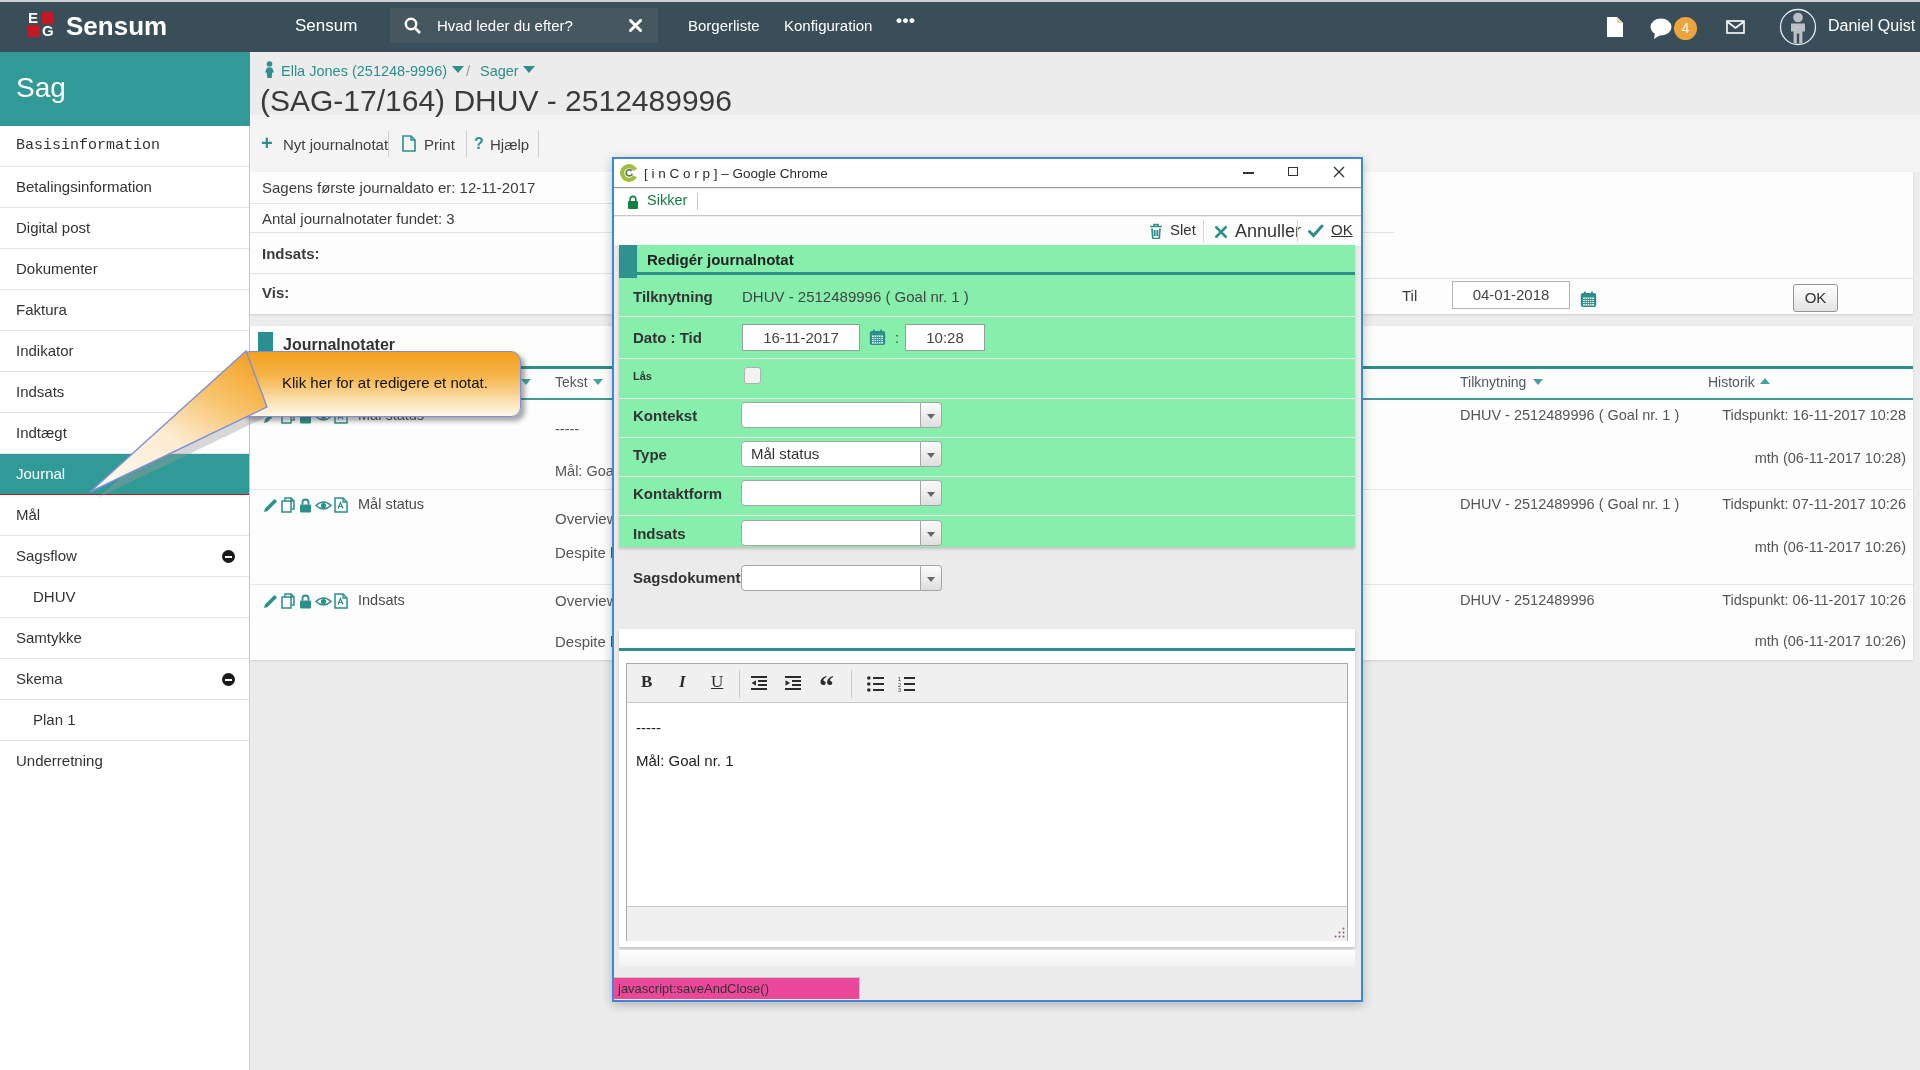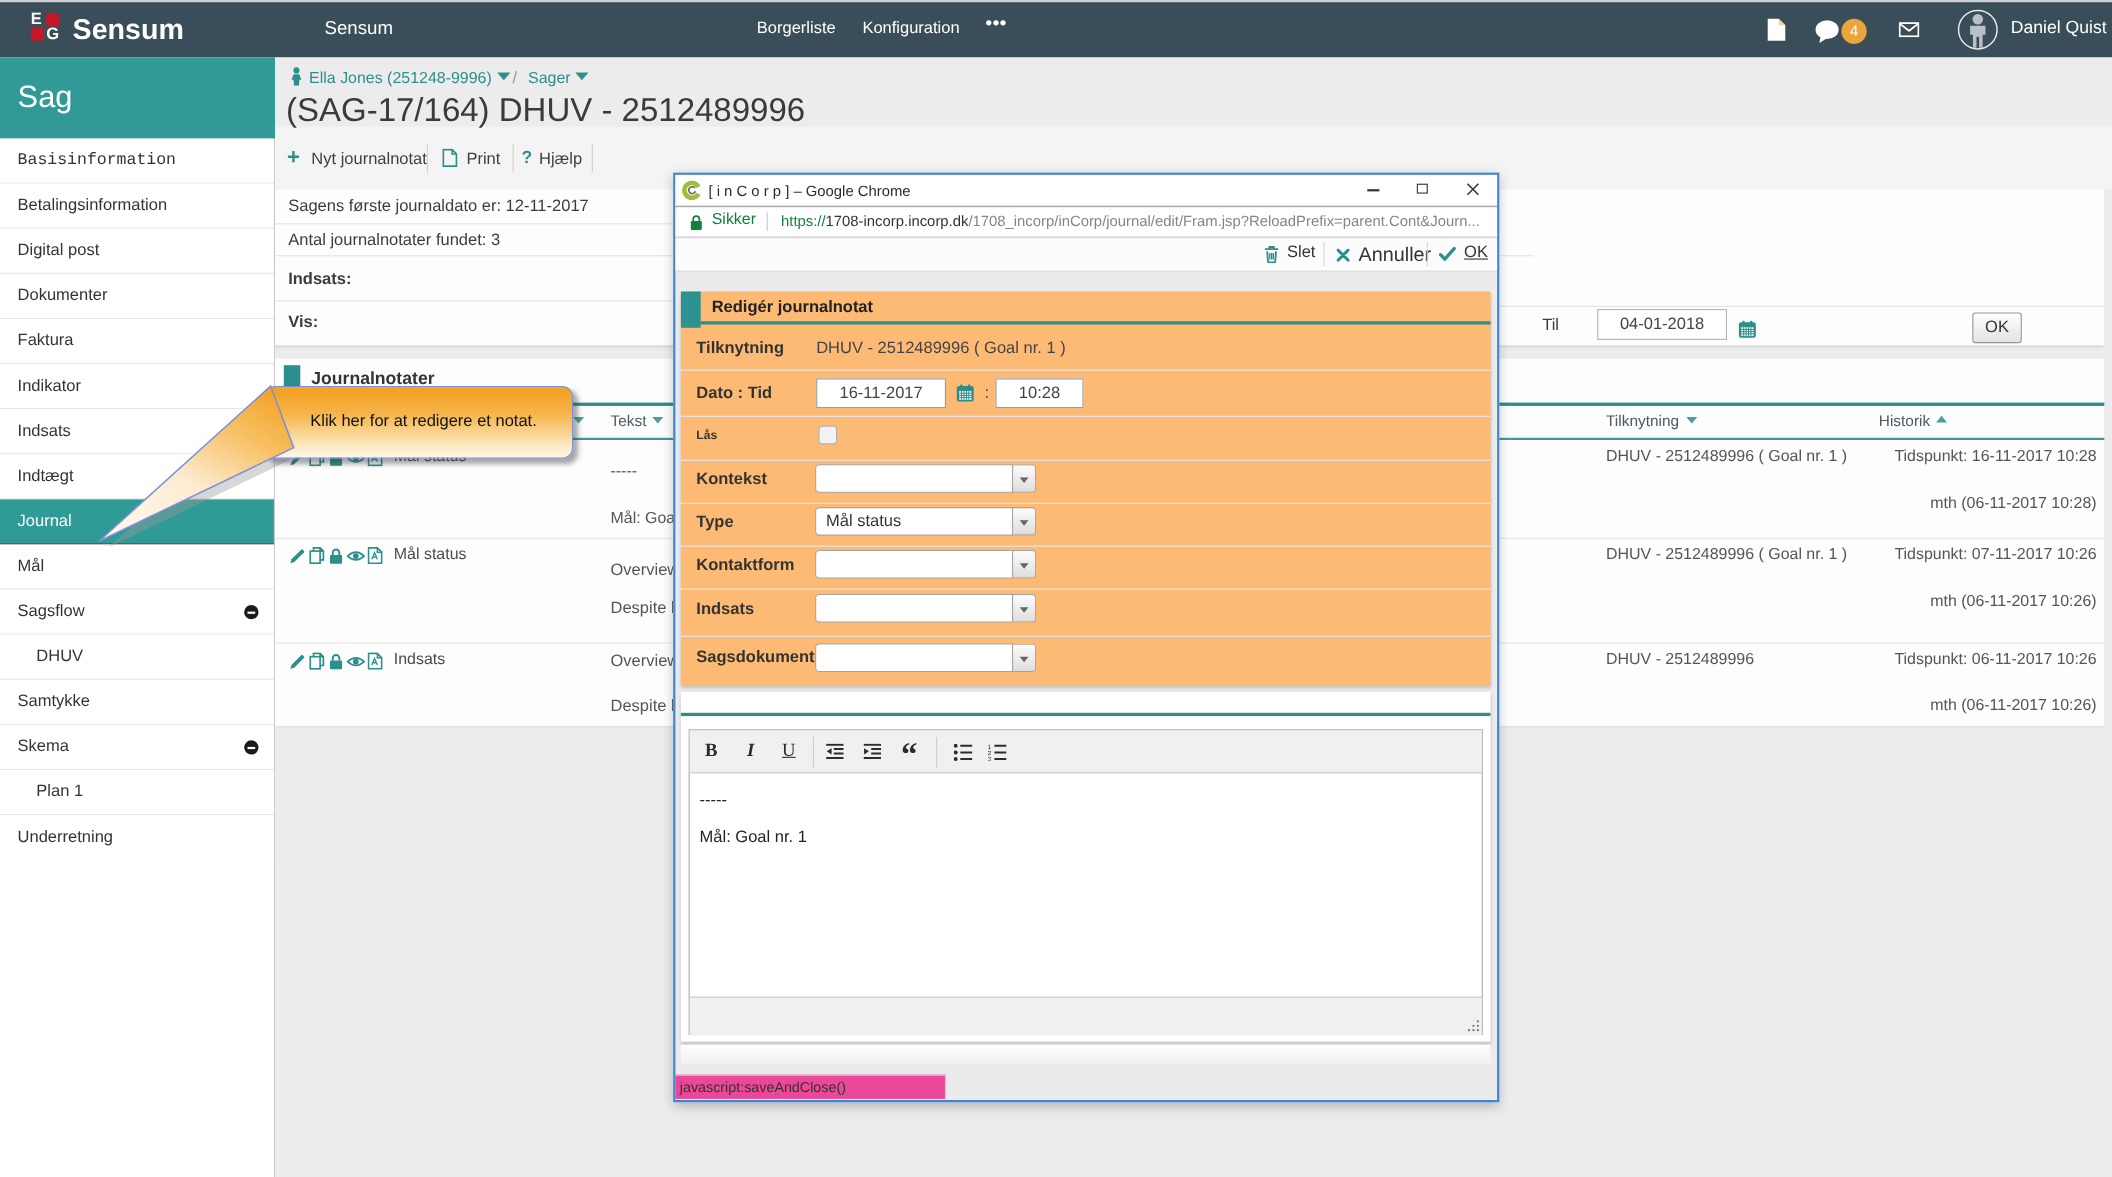--- a/index.html
+++ b/index.html
@@ -18,20 +18,30 @@
 <div class="abs" style="left:0;top:2px;width:1920px;height:50px;background:#394e58;">
 
   <div class="abs" style="left:28px;top:9px;width:12px;height:12px;color:#fff;font-weight:bold;font-size:15px;line-height:14px;">E</div>
   <div class="abs" style="left:42px;top:10px;width:12px;height:12px;background:#c41924;"></div>
   <div class="abs" style="left:28px;top:23px;width:12px;height:12px;background:#c41924;"></div>
   <div class="abs" style="left:42px;top:22px;width:12px;height:12px;color:#fff;font-weight:bold;font-size:15px;line-height:14px;">G</div>
   <div class="abs" style="left:66px;top:9px;font-size:26px;font-weight:bold;color:#fff;">Sensum</div>
 
   <div class="abs" style="left:295px;top:14px;font-size:17px;color:#fff;">Sensum</div>
 
+  <div class="abs" style="left:390px;top:6px;width:268px;height:35px;background:#47575f;border-radius:2px;">
+    <svg class="abs" style="left:13px;top:8px;" width="19" height="19" viewBox="0 0 19 19">
+        <circle cx="8" cy="8" r="5.2" fill="none" stroke="#fff" stroke-width="2.4"></circle>
+        <line x1="12" y1="12" x2="17" y2="17" stroke="#fff" stroke-width="2.6"></line>
+      </svg>
+    <div class="abs" style="left:47px;top:9px;font-size:15px;color:#fff;">Hvad leder du efter?</div>
+    <svg class="abs" style="left:239px;top:11px;" width="13" height="13" viewBox="0 0 13 13">
+        <path d="M1.5 1.5 L11.5 11.5 M11.5 1.5 L1.5 11.5" stroke="#fff" stroke-width="3" stroke-linecap="round"></path>
+      </svg>
+  </div>
   <div class="abs" style="left:688px;top:15px;font-size:15px;color:#fff;">Borgerliste</div>
   <div class="abs" style="left:784px;top:15px;font-size:15px;color:#fff;">Konfiguration</div>
   <div class="abs" style="left:896px;top:9px;font-size:17px;color:#fff;letter-spacing:0.5px;font-weight:bold;">•••</div>
 
   <svg class="abs" style="left:1606px;top:14px;" width="18" height="22" viewBox="0 0 18 22">
       <path d="M1 1 h10 l6 6 v14 h-16 z" fill="#fff"></path>
       <path d="M11 1 l6 6 h-6 z" fill="#e8d9a0"></path>
     </svg>
   <svg class="abs" style="left:1650px;top:16px;" width="25" height="21" viewBox="0 0 25 21">
       <ellipse cx="11" cy="9" rx="10.5" ry="8.5" fill="#fff"></ellipse>
@@ -271,41 +281,40 @@
       <path d="M1 1 L11 11 M11 1 L1 11" stroke="#333" stroke-width="1.4"></path>
     </svg>
 
   <div class="abs" style="left:0;top:30px;width:747px;height:27px;background:#fff;border-bottom:1px solid #c6c6c6;"></div>
   <svg class="abs" style="left:13px;top:36px;" width="12" height="15" viewBox="0 0 12 15">
       <rect x="1" y="6" width="10" height="8" rx="1" fill="#13803f"></rect>
       <path d="M3.2 6 V4.2 a2.8 2.8 0 0 1 5.6 0 V6" fill="none" stroke="#13803f" stroke-width="1.6"></path>
     </svg>
   <div class="abs" style="left:33px;top:33px;font-size:14.5px;color:#13803f;">Sikker</div>
   <div class="abs" style="left:83px;top:34px;width:1px;height:17px;background:#c9c9c9;"></div>
-  <div class="abs" style="left:96px;top:34px;font-size:13.5px;white-space:nowrap;"><span style="color:#13803f;">https://</span><span style="color:#333;">1708-incorp.incorp.dk</span><span style="color:#80868b;">/1708_incorp/inCorp/journal/edit/Fram.jsp?ReloadPrefix=parent.Cont&amp;Journ...</span></div>
 
   <div class="abs" style="left:0;top:58px;width:747px;height:29px;background:#fcfcfc;"></div>
   <svg class="abs" style="left:535px;top:64px;" width="14" height="16" viewBox="0 0 14 16">
       <path d="M1 3.5 h12 M5 3 V1.5 h4 V3 M3 5.5 l0.7 9 a1 1 0 0 0 1 1 h4.6 a1 1 0 0 0 1-1 l0.7-9" fill="none" stroke="#2b8f8b" stroke-width="1.7"></path>
       <path d="M5.4 7 v6 M7 7 v6 M8.6 7 v6" stroke="#2b8f8b" stroke-width="1.2"></path>
     </svg>
   <div class="abs" style="left:556px;top:62px;font-size:15px;color:#333;">Slet</div>
   <div class="abs" style="left:589px;top:61px;width:1px;height:22px;background:#d5d5d5;"></div>
   <svg class="abs" style="left:601px;top:67px;" width="12" height="12" viewBox="0 0 13 13">
       <path d="M1.5 1.5 L11.5 11.5 M11.5 1.5 L1.5 11.5" stroke="#2b8f8b" stroke-width="3" stroke-linecap="round"></path>
     </svg>
   <div class="abs" style="left:621px;top:62px;font-size:18px;color:#333;">Annuller</div>
   <div class="abs" style="left:683px;top:61px;width:1px;height:22px;background:#d5d5d5;"></div>
   <svg class="abs" style="left:694px;top:65px;" width="16" height="14" viewBox="0 0 16 14">
       <path d="M1.5 7.5 L5.5 11.5 L14 2" fill="none" stroke="#2b8f8b" stroke-width="3" stroke-linecap="round"></path>
     </svg>
   <div class="abs" style="left:717px;top:62px;font-size:15px;color:#333;text-decoration:underline;">OK</div>
   <div class="abs" style="left:0;top:87px;width:747px;height:1px;background:#dcdcdc;"></div>
 
-  <div class="abs" style="left:5px;top:106px;width:736px;height:358px;background:#fdba74;box-shadow:0 2px 3px rgba(0,0,0,0.18);">
+  <div class="abs" style="left:5px;top:86px;width:736px;height:302px;background:#86efac;box-shadow:0 2px 3px rgba(0,0,0,0.18);">
     <div class="abs" style="left:0;top:0;width:18px;height:33px;background:#2e9390;"></div>
     <div class="abs" style="left:28px;top:6px;font-size:15px;font-weight:bold;color:#222;">Redigér journalnotat</div>
     <div class="abs" style="left:18px;top:27px;width:718px;height:2.5px;background:#2e8f8a;"></div>
 
     <div class="abs" style="left:0;top:71px;width:736px;height:1px;background:#e8e8e8;"></div>
     <div class="abs" style="left:0;top:113px;width:736px;height:1px;background:#e8e8e8;"></div>
     <div class="abs" style="left:0;top:153px;width:736px;height:1px;background:#e8e8e8;"></div>
     <div class="abs" style="left:0;top:192px;width:736px;height:1px;background:#e8e8e8;"></div>
     <div class="abs" style="left:0;top:231px;width:736px;height:1px;background:#e8e8e8;"></div>
     <div class="abs" style="left:0;top:270px;width:736px;height:1px;background:#e8e8e8;"></div>

